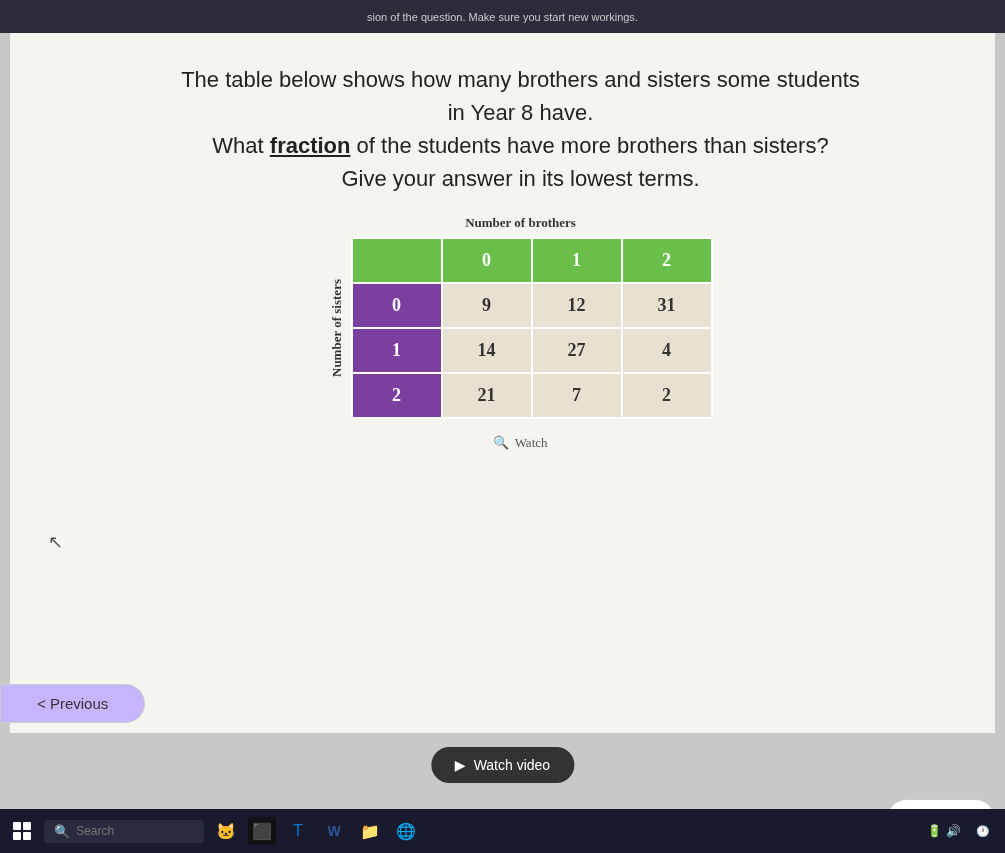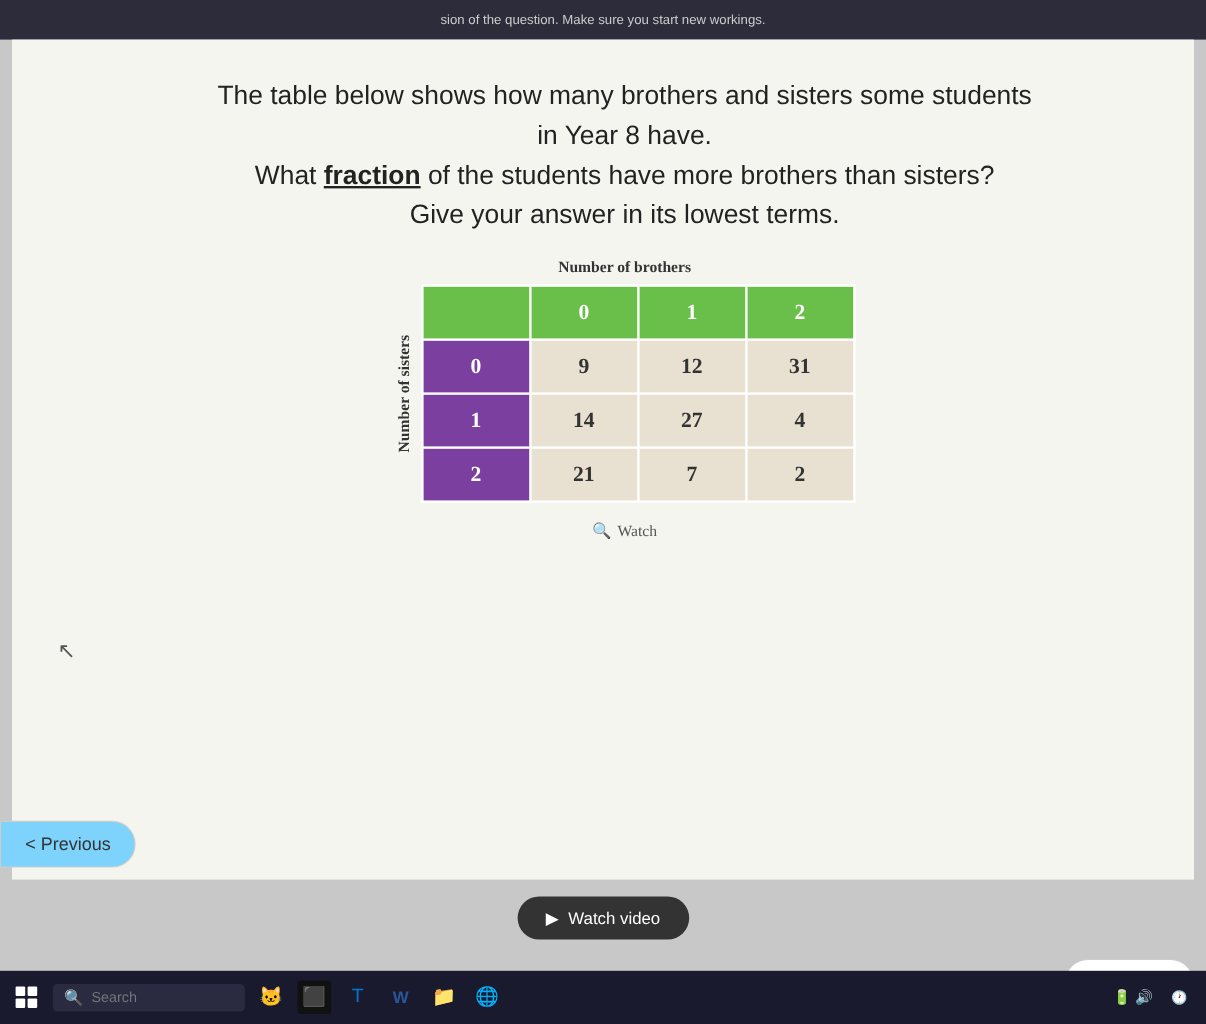--- a/index.html
+++ b/index.html
@@ -136,24 +136,24 @@
     .zoom-icon {
       margin-right: 5px;
       font-size: 13px;
     }
 
     
     .previous-btn {
       position: absolute;
       left: 0;
       bottom: 130px;
-      background: #7dd3fc;
+      background: #c4b5fd;
       border: 1px solid #ccc;
       border-radius: 0 20px 20px 0;
-      padding: 10px 20px;
+      padding: 10px 36px;
       font-size: 15px;
       color: #333;
       cursor: pointer;
       display: flex;
       align-items: center;
       gap: 6px;
     }
 
     
     .watch-video-btn {

